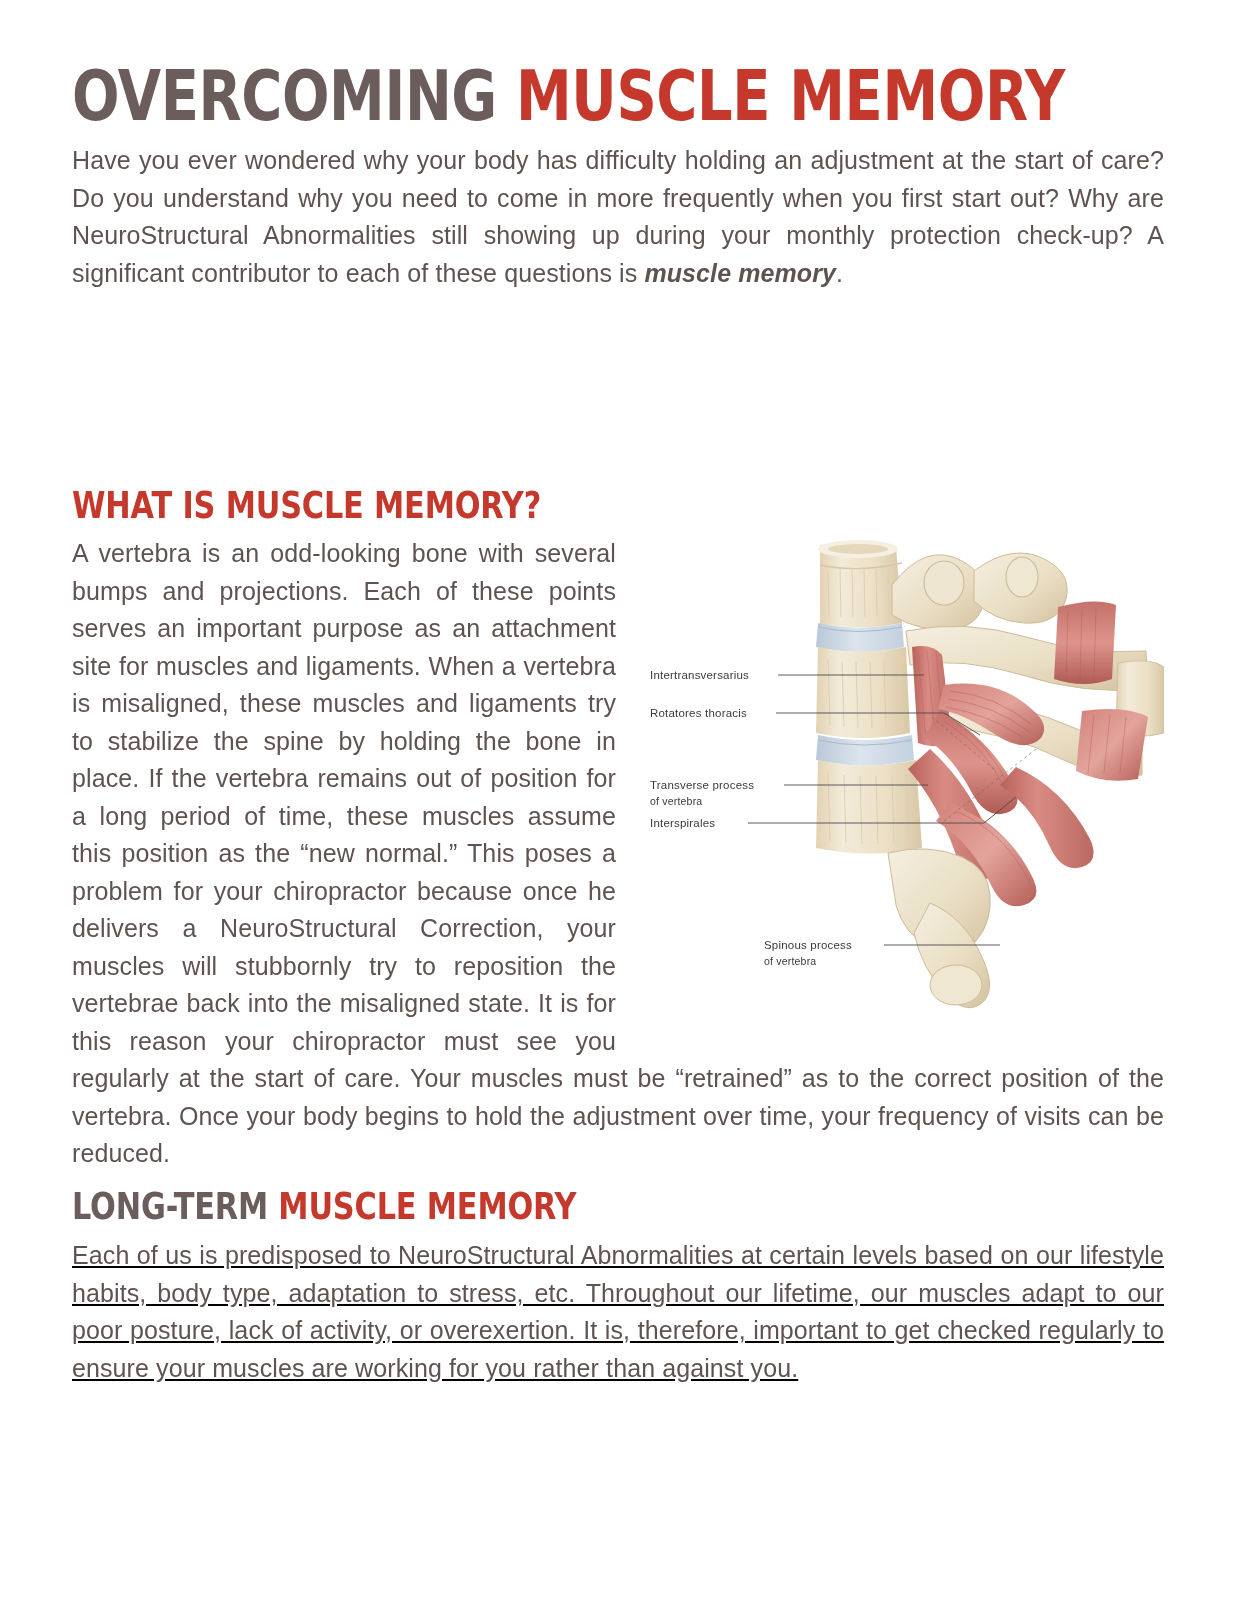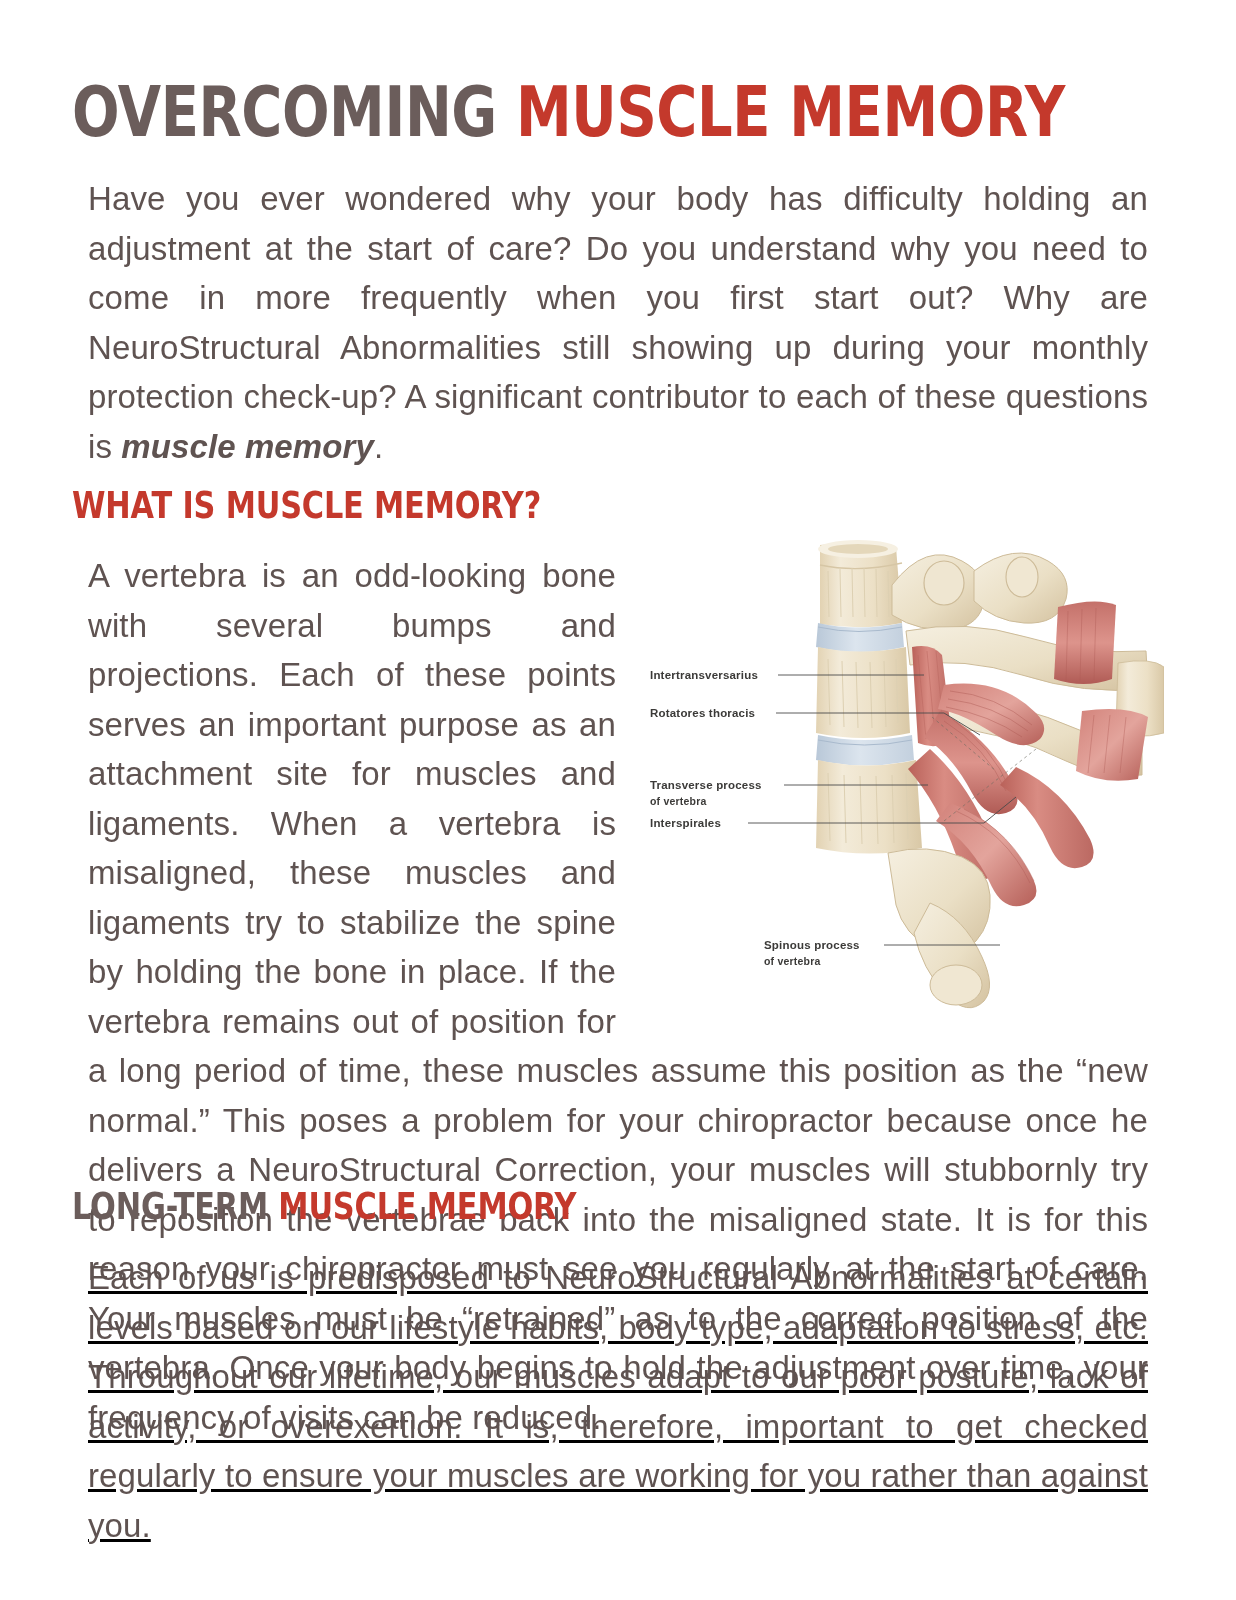--- a/index.html
+++ b/index.html
@@ -15,21 +15,21 @@
     position: relative;
     overflow: hidden;
   }
 
   .page {
     position: relative;
     width: 1236px;
     height: 1600px;
     background: #ffffff;
     box-sizing: border-box;
-    padding: 16px 72px;
+    padding: 0 72px;
   }
 
   
   .main-title {
     margin: 0;
     padding-top: 64px;
     font-family: "DejaVu Sans", sans-serif;
     font-weight: bold;
     font-size: 70px;
     line-height: 0.92;
@@ -38,26 +38,26 @@
     transform-origin: left center;
     white-space: nowrap;
   }
   .title-gray { color: #6b5d5b; }
   .title-red  { color: #c4392c; }
 
   
   .body-text {
     font-family: "Liberation Sans", sans-serif;
     font-weight: 300;
-    font-size: 33px;
+    font-size: 25px;
     line-height: 1.50;
     color: #5f5351;
     text-align: justify;
     text-justify: inter-word;
-    margin: 16px;
+    margin: 0;
     letter-spacing: 0.1px;
   }
   .intro {
     padding-top: 14px;
   }
   .intro .emph {
     font-weight: bold;
     font-style: italic;
     color: #5f5351;
   }
@@ -81,21 +81,20 @@
   #heading-long   { position: absolute; left: 72px; top: 1188px; }
 
   
   .figure {
     float: right;
     width: 520px;
     height: 500px;
     margin: 0 0 6px 28px;
     position: relative;
     shape-outside: inset(0);
-    font-weight: bold;
   }
   .figure-canvas {
     position: absolute;
     inset: 0;
     width: 520px;
     height: 500px;
   }
 
   
   .col-wrap {

